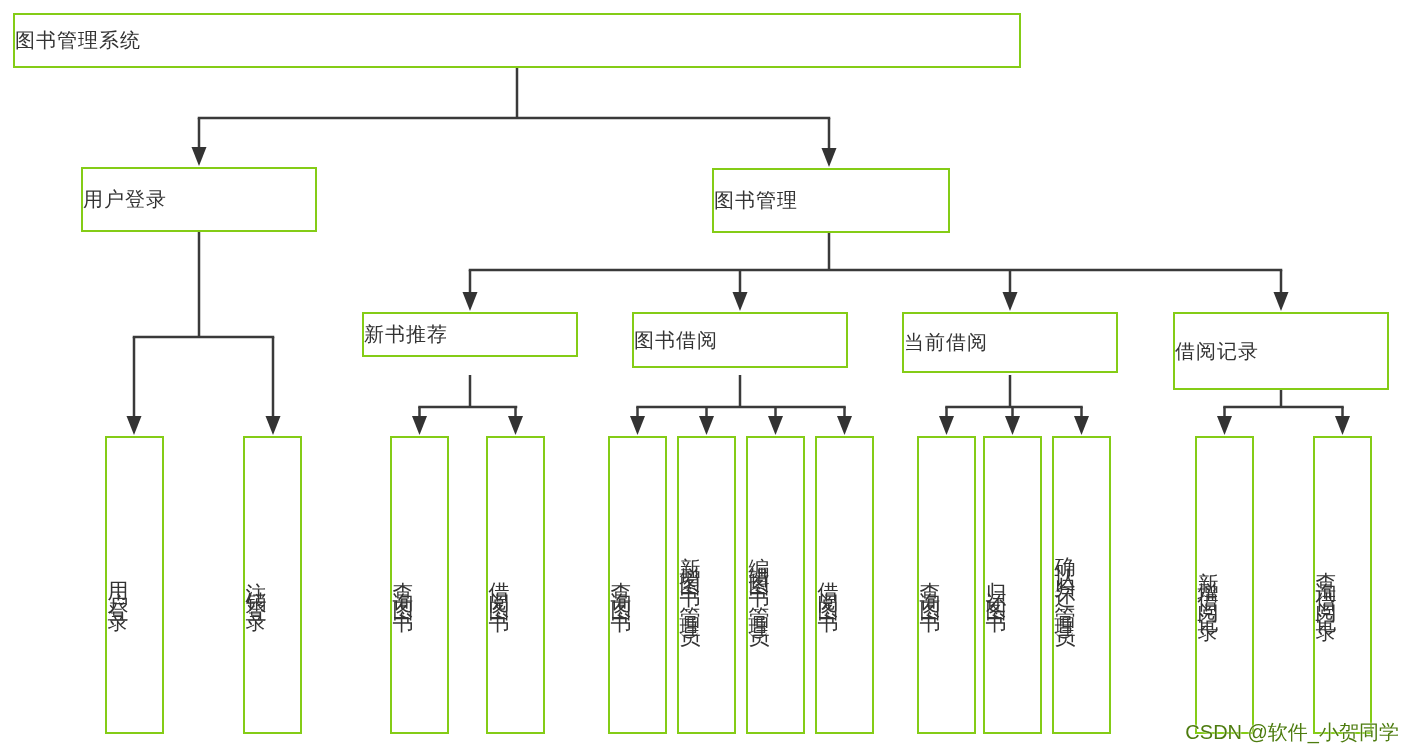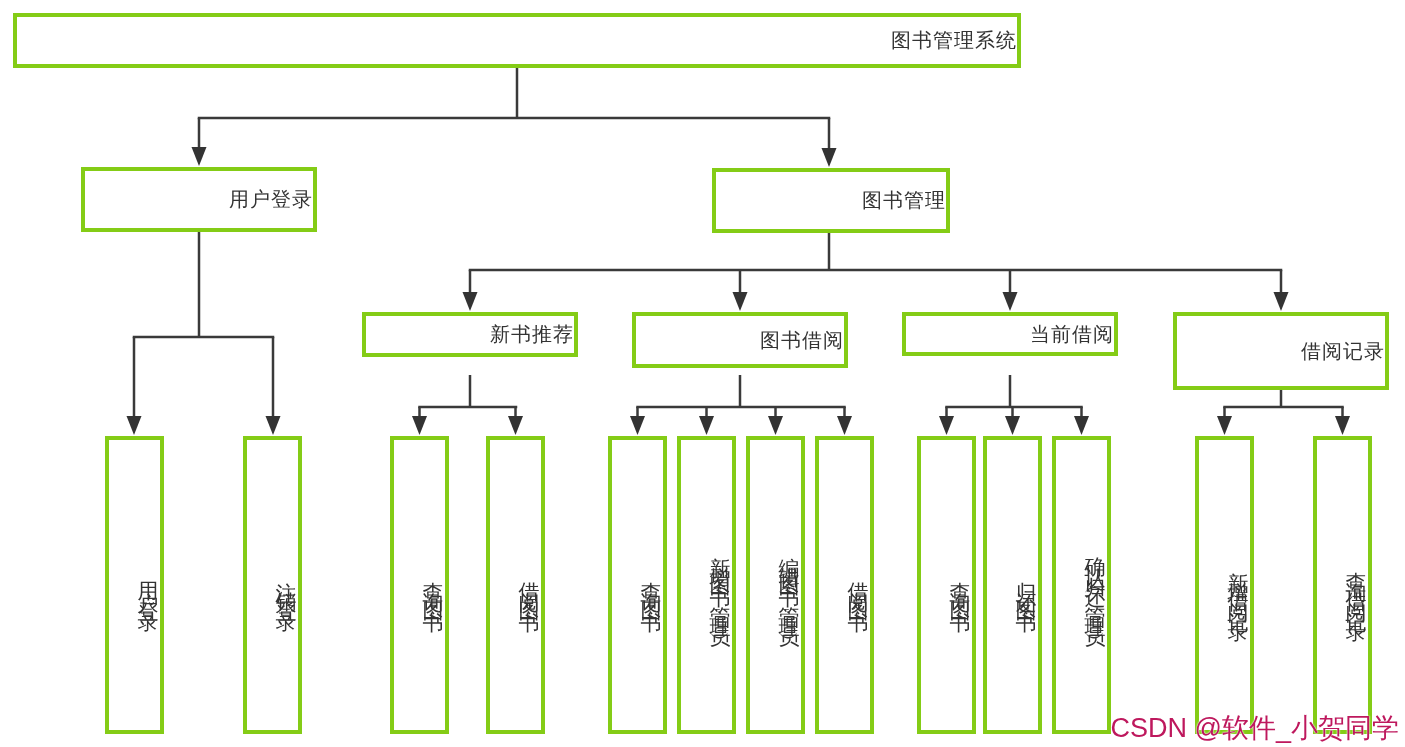--- a/index.html
+++ b/index.html
@@ -14,46 +14,46 @@
   svg.wires {
     position: absolute;
     left: 0; top: 0;
     width: 1405px; height: 747px;
     z-index: 0;
   }
   .box {
     position: absolute;
     box-sizing: border-box;
     background: #ffffff;
-    border: 4px solid #84cc16;
+    border: 2px solid #84cc16;
     display: flex;
     align-items: center;
-    justify-content: flex-end;
+    justify-content: flex-start;
     color: #333333;
     z-index: 1;
   }
   .hbox .label {
     font-size: 20px;
     letter-spacing: 1px;
     white-space: nowrap;
   }
   .vbox .label {
     writing-mode: vertical-rl;
     text-orientation: mixed;
     font-size: 21px;
     line-height: 1.1;
     letter-spacing: 10px;
   }
   .watermark {
     position: absolute;
     right: 6px;
     bottom: 1px;
     z-index: 2;
-    font-size: 27px;
-    color: #be185d;
+    font-size: 20px;
+    color: #4d7c0f;
     text-shadow: 0 0 2px #ffffff, 0 0 1px #ffffff;
     white-space: nowrap;
   }
 </style>
 </head>
 <body>
 
 <div class="canvas">
 
   <svg class="wires" viewBox="0 0 1405 747" xmlns="http://www.w3.org/2000/svg">
@@ -134,21 +134,21 @@
   <div class="box hbox" style="left:712px; top:168px; width:238px; height:65px;">
     <span class="label">图书管理</span>
   </div>
 
   <div class="box hbox" style="left:362px; top:312px; width:216px; height:45px;">
     <span class="label">新书推荐</span>
   </div>
   <div class="box hbox" style="left:632px; top:312px; width:216px; height:56px;">
     <span class="label">图书借阅</span>
   </div>
-  <div class="box hbox" style="left:902px; top:312px; width:216px; height:44px;padding-left:36px;">
+  <div class="box hbox" style="left:902px; top:312px; width:216px; height:61px;">
     <span class="label">当前借阅</span>
   </div>
   <div class="box hbox" style="left:1173px; top:312px; width:216px; height:78px;">
     <span class="label">借阅记录</span>
   </div>
 
   <div class="box vbox" style="left:105px; top:436px; width:59px; height:298px;">
     <span class="label">用户登录</span>
   </div>
   <div class="box vbox" style="left:243px; top:436px; width:59px; height:298px;">

